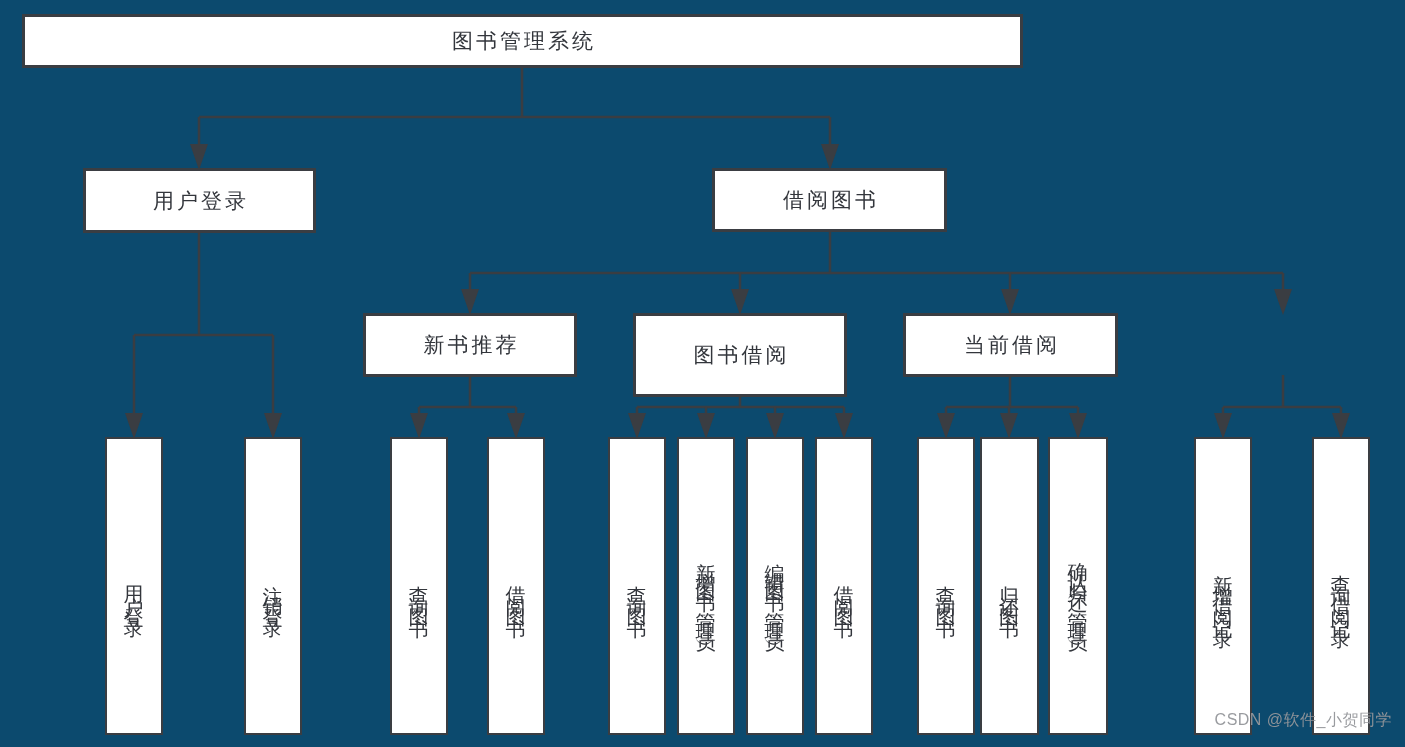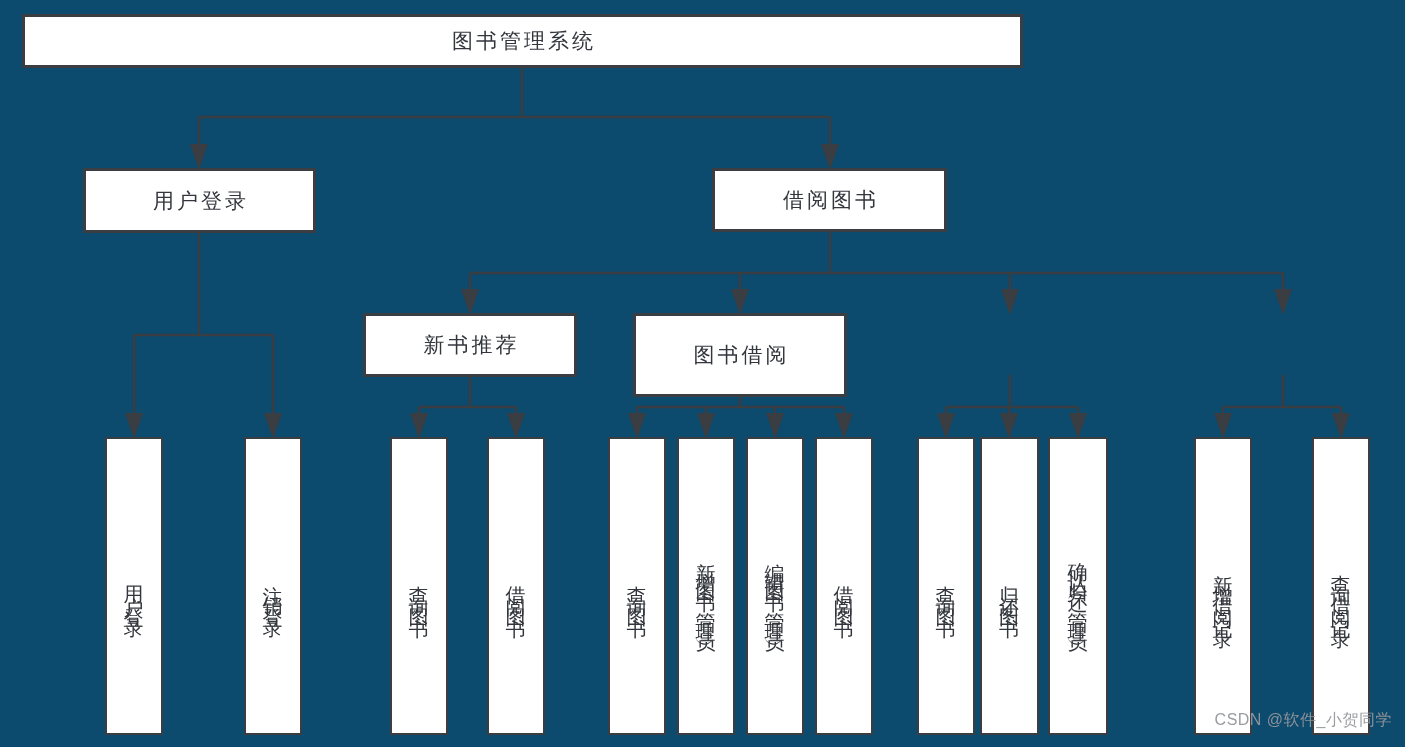--- a/index.html
+++ b/index.html
@@ -118,20 +118,23 @@
   <div class="node h" style="left:712px;top:168px;width:235px;height:64px">
     <span>借阅图书</span>
   </div>
 
   <div class="node h" style="left:363px;top:313px;width:214px;height:64px">
     <span>新书推荐</span>
   </div>
   <div class="node h" style="left:633px;top:313px;width:214px;height:84px">
     <span>图书借阅</span>
   </div>
+  <div class="node h" style="left:903px;top:313px;width:215px;height:64px">
+    <span>当前借阅</span>
+  </div>
 
   <div class="node v leaf" style="left:105px;top:437px;width:58px;height:298px">
     <span>用户登录</span>
   </div>
   <div class="node v leaf" style="left:244px;top:437px;width:58px;height:298px">
     <span>注销登录</span>
   </div>
 
   <div class="node v leaf" style="left:390px;top:437px;width:58px;height:298px">
     <span>查询图书</span>

